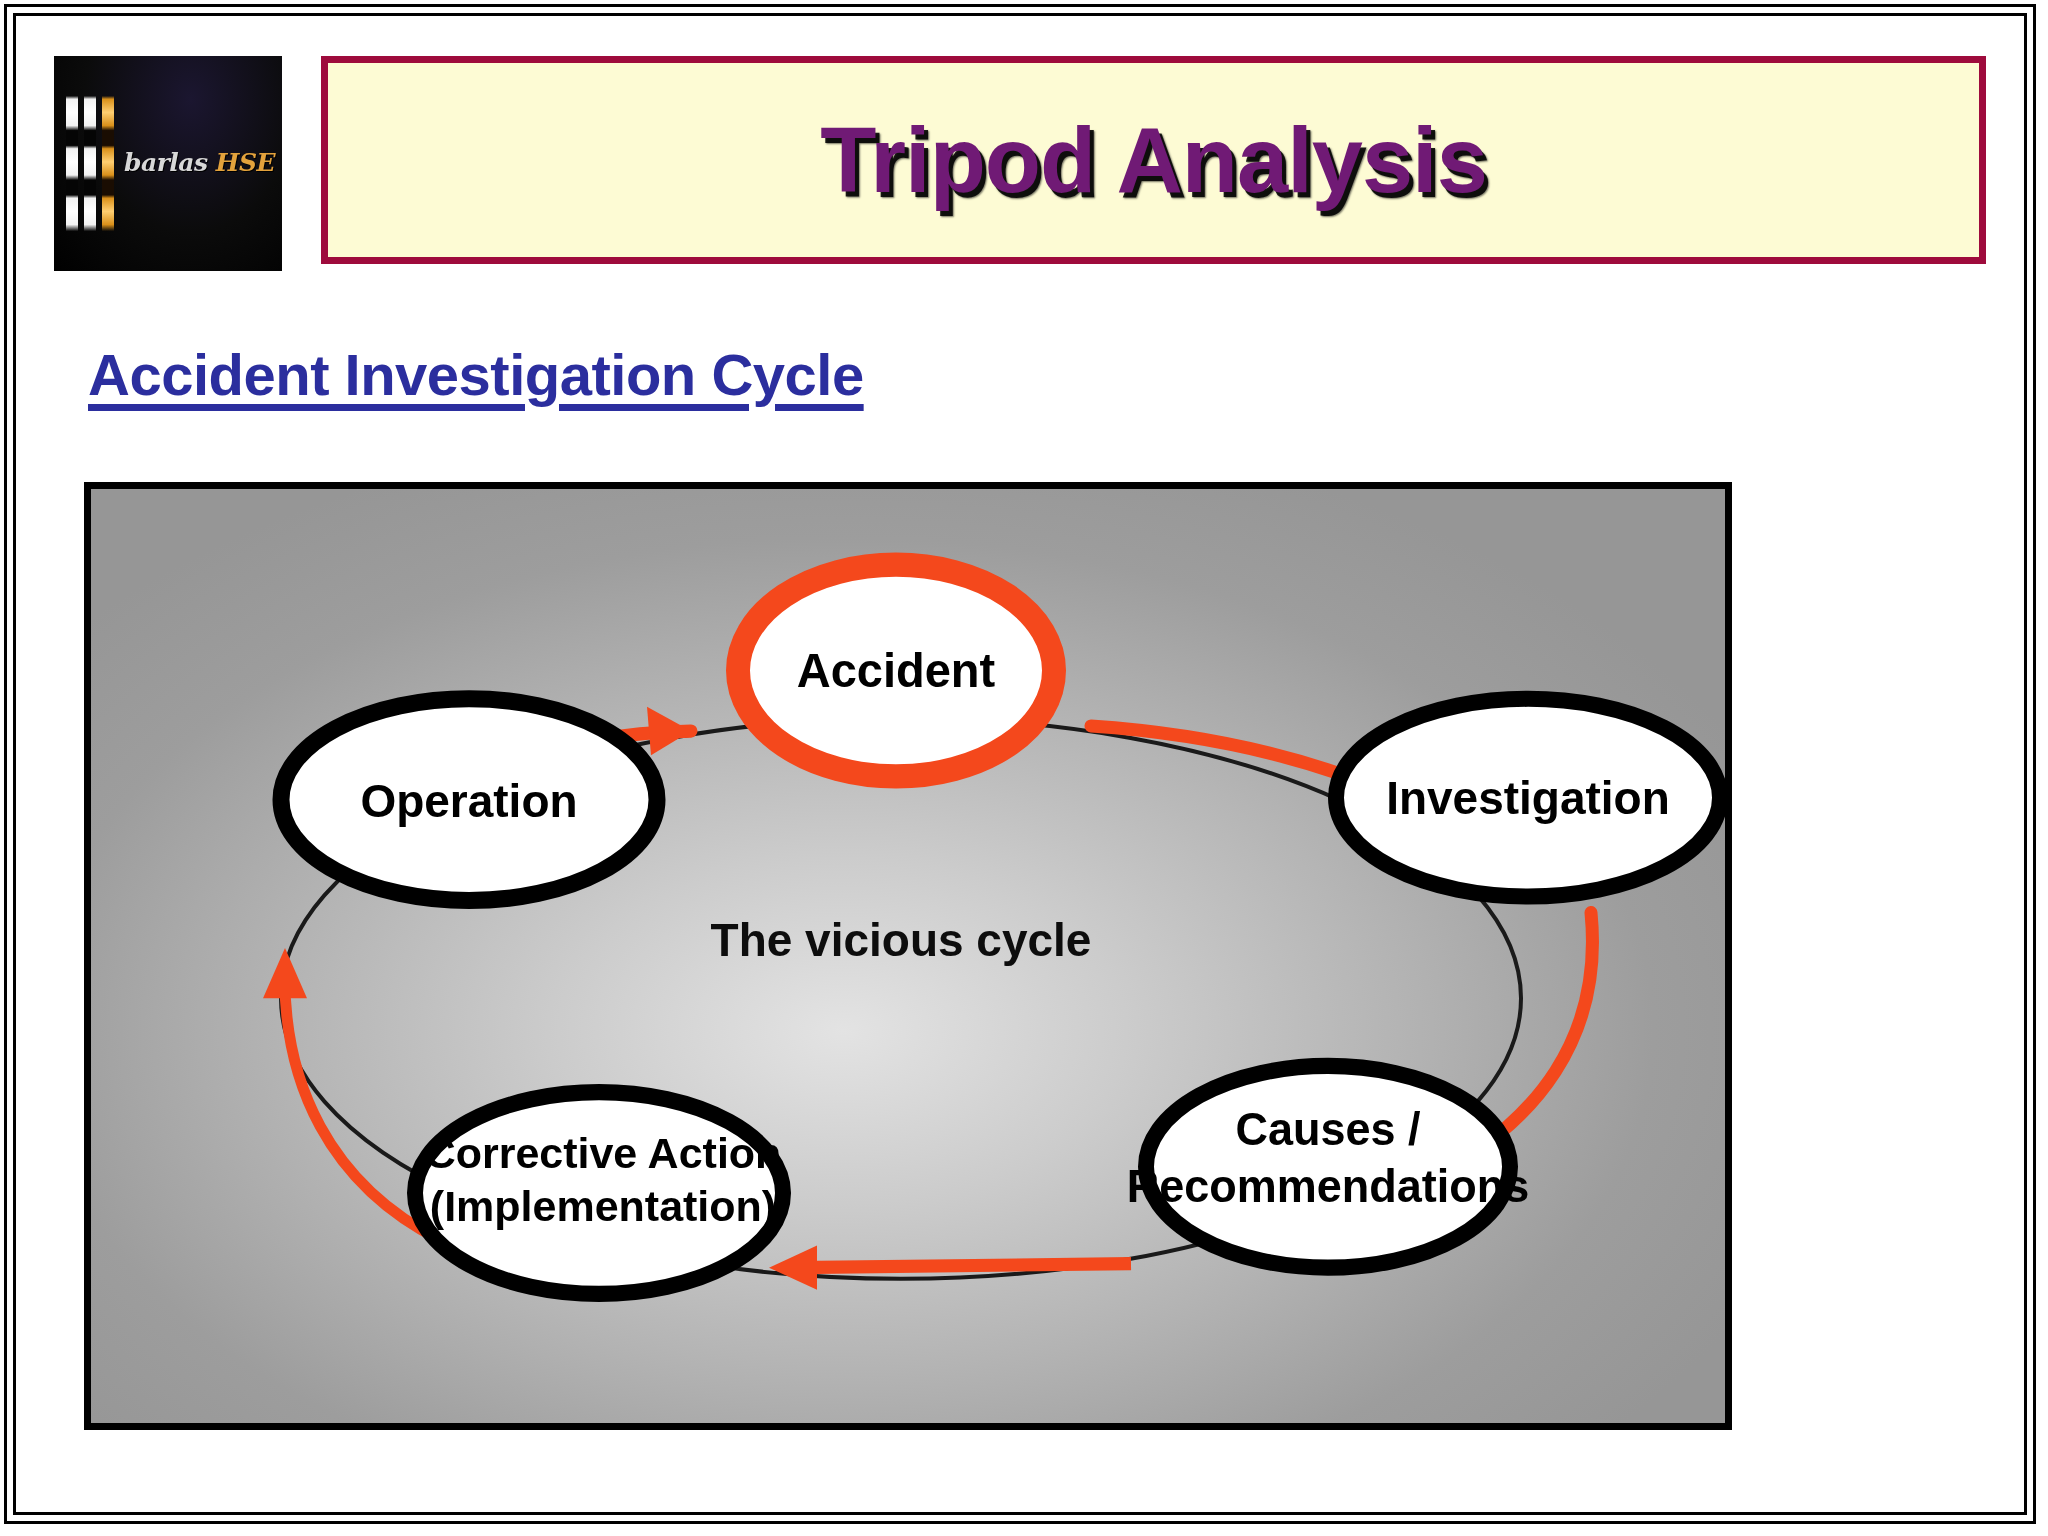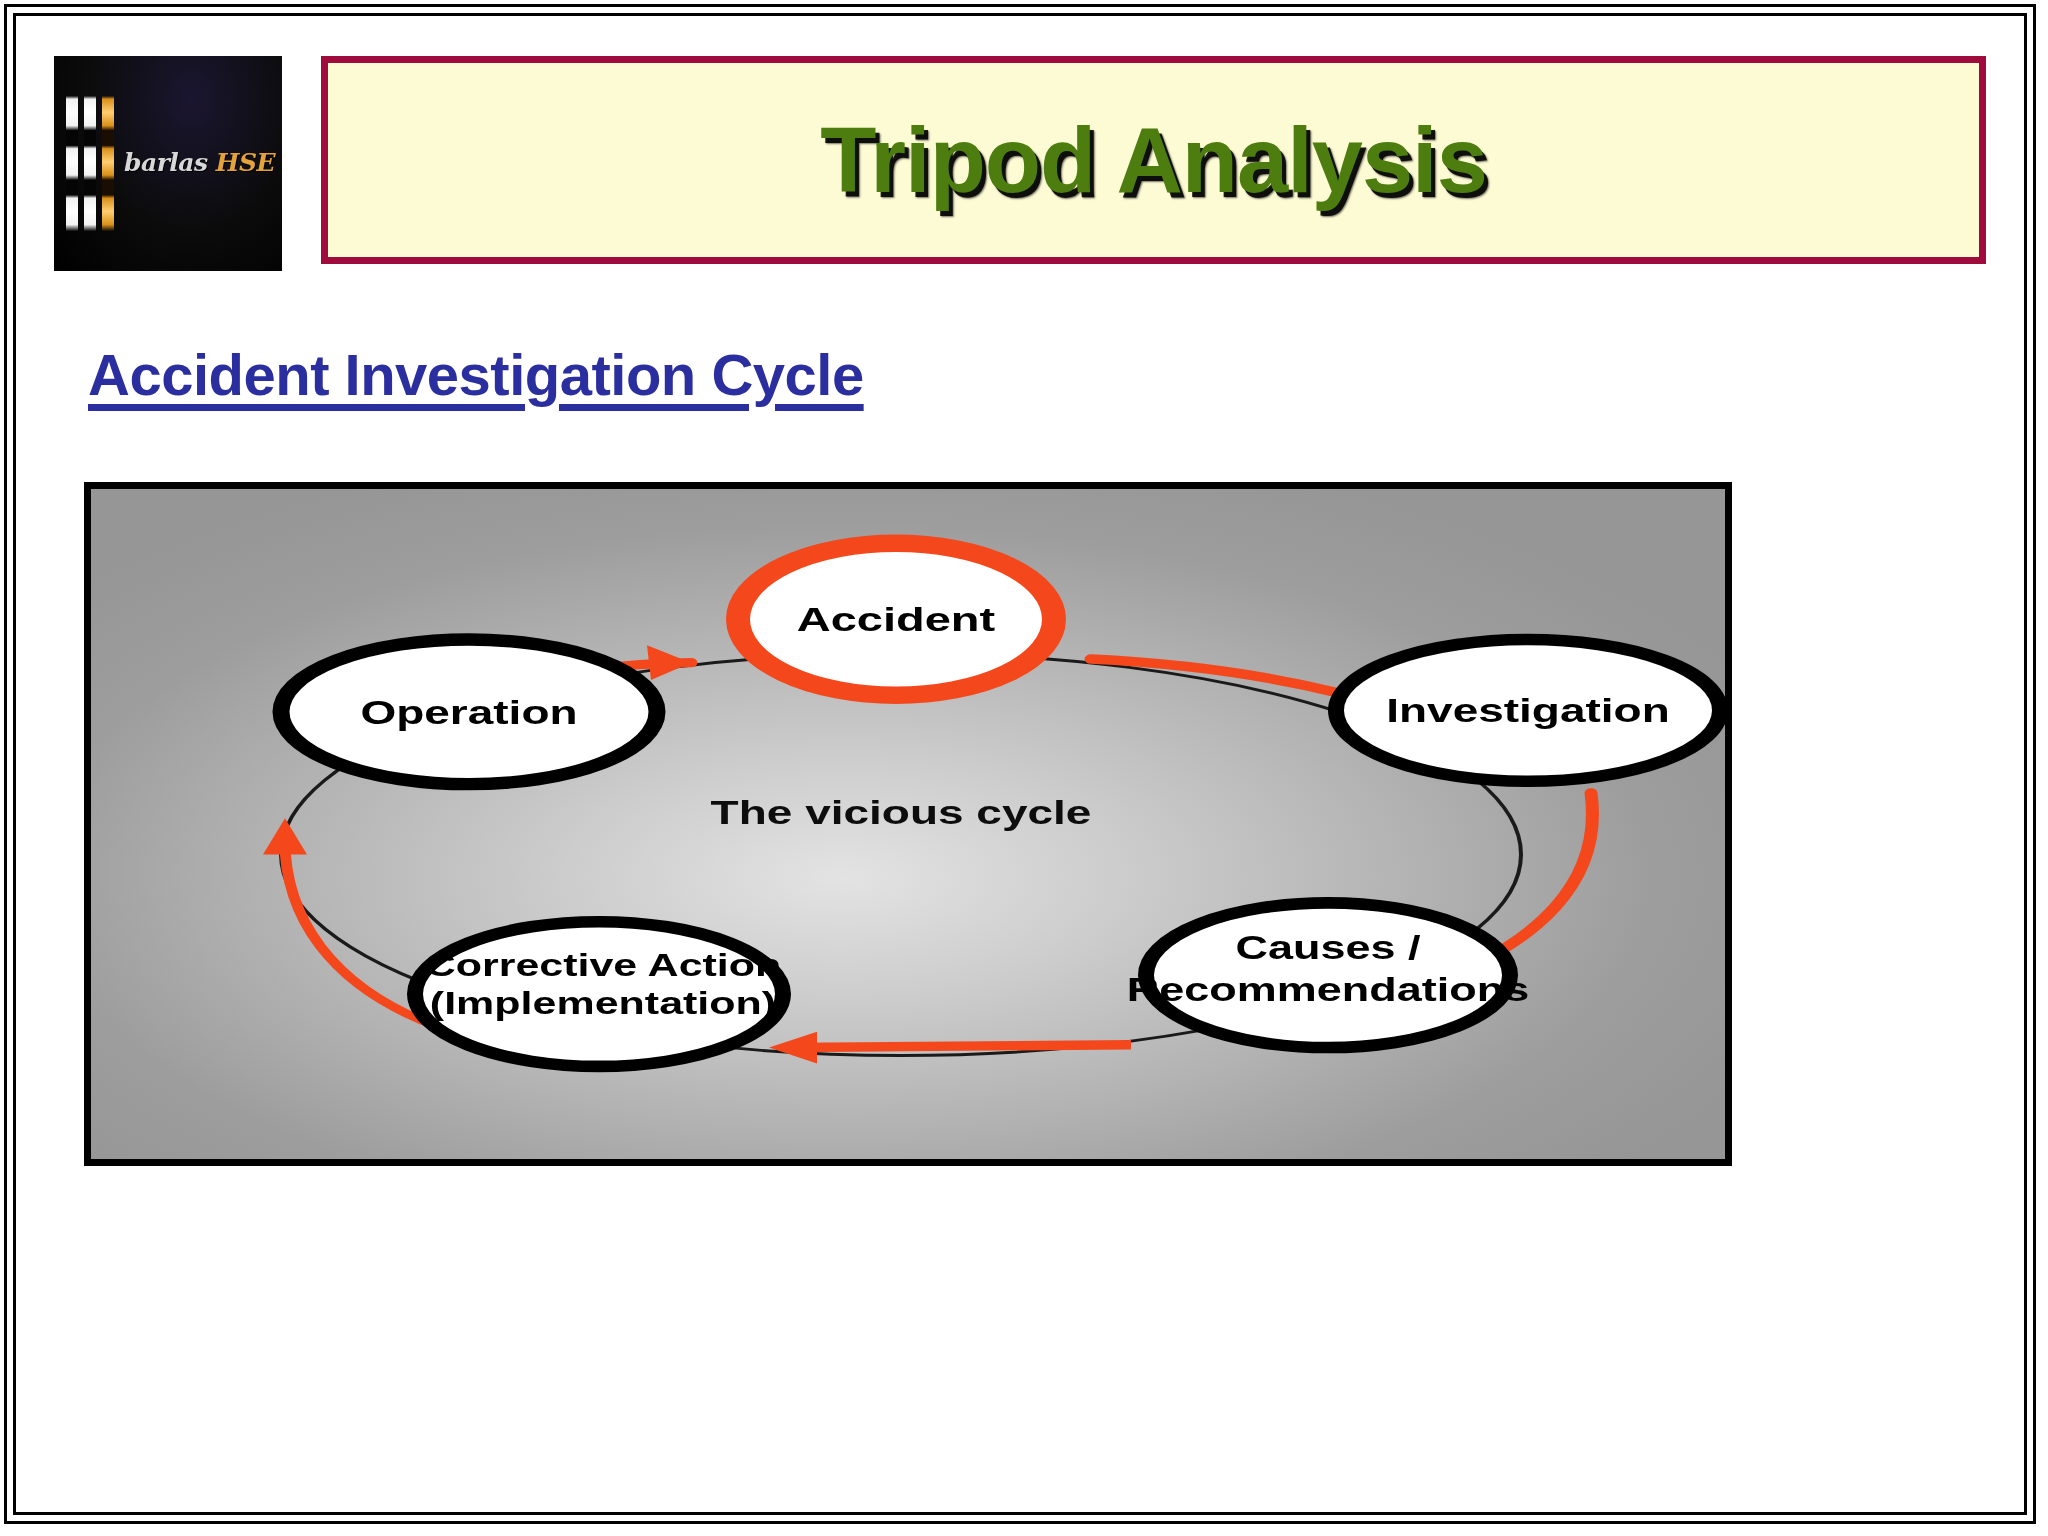--- a/index.html
+++ b/index.html
@@ -119,21 +119,21 @@
     border: 7px solid #9e0b3c;
     box-sizing: border-box;
     display: flex;
     align-items: center;
     justify-content: center;
   }
   .title-text {
     font-family: "Liberation Sans", sans-serif;
     font-weight: bold;
     font-size: 92px;
-    color: #4d7c0f;
+    color: #701a75;
     letter-spacing: -1px;
     text-shadow:
       4px 5px 0 rgba(0,0,0,0.88),
       5px 6px 2px rgba(0,0,0,0.55);
     white-space: nowrap;
   }
 
   
   .heading {
     position: absolute;
@@ -149,21 +149,21 @@
     white-space: nowrap;
     letter-spacing: -0.5px;
   }
 
   
   .diagram {
     position: absolute;
     left: 68px;
     top: 466px;
     width: 1648px;
-    height: 684px;
+    height: 948px;
     border: 7px solid #000000;
     box-sizing: border-box;
     background:
       radial-gradient(ellipse 62% 66% at 46% 58%,
         #e3e3e3 0%, #cccccc 28%, #b3b3b3 56%, #9d9d9d 80%, #969696 100%);
     overflow: hidden;
   }
   .diagram-svg {
     position: absolute;
     left: 0;

